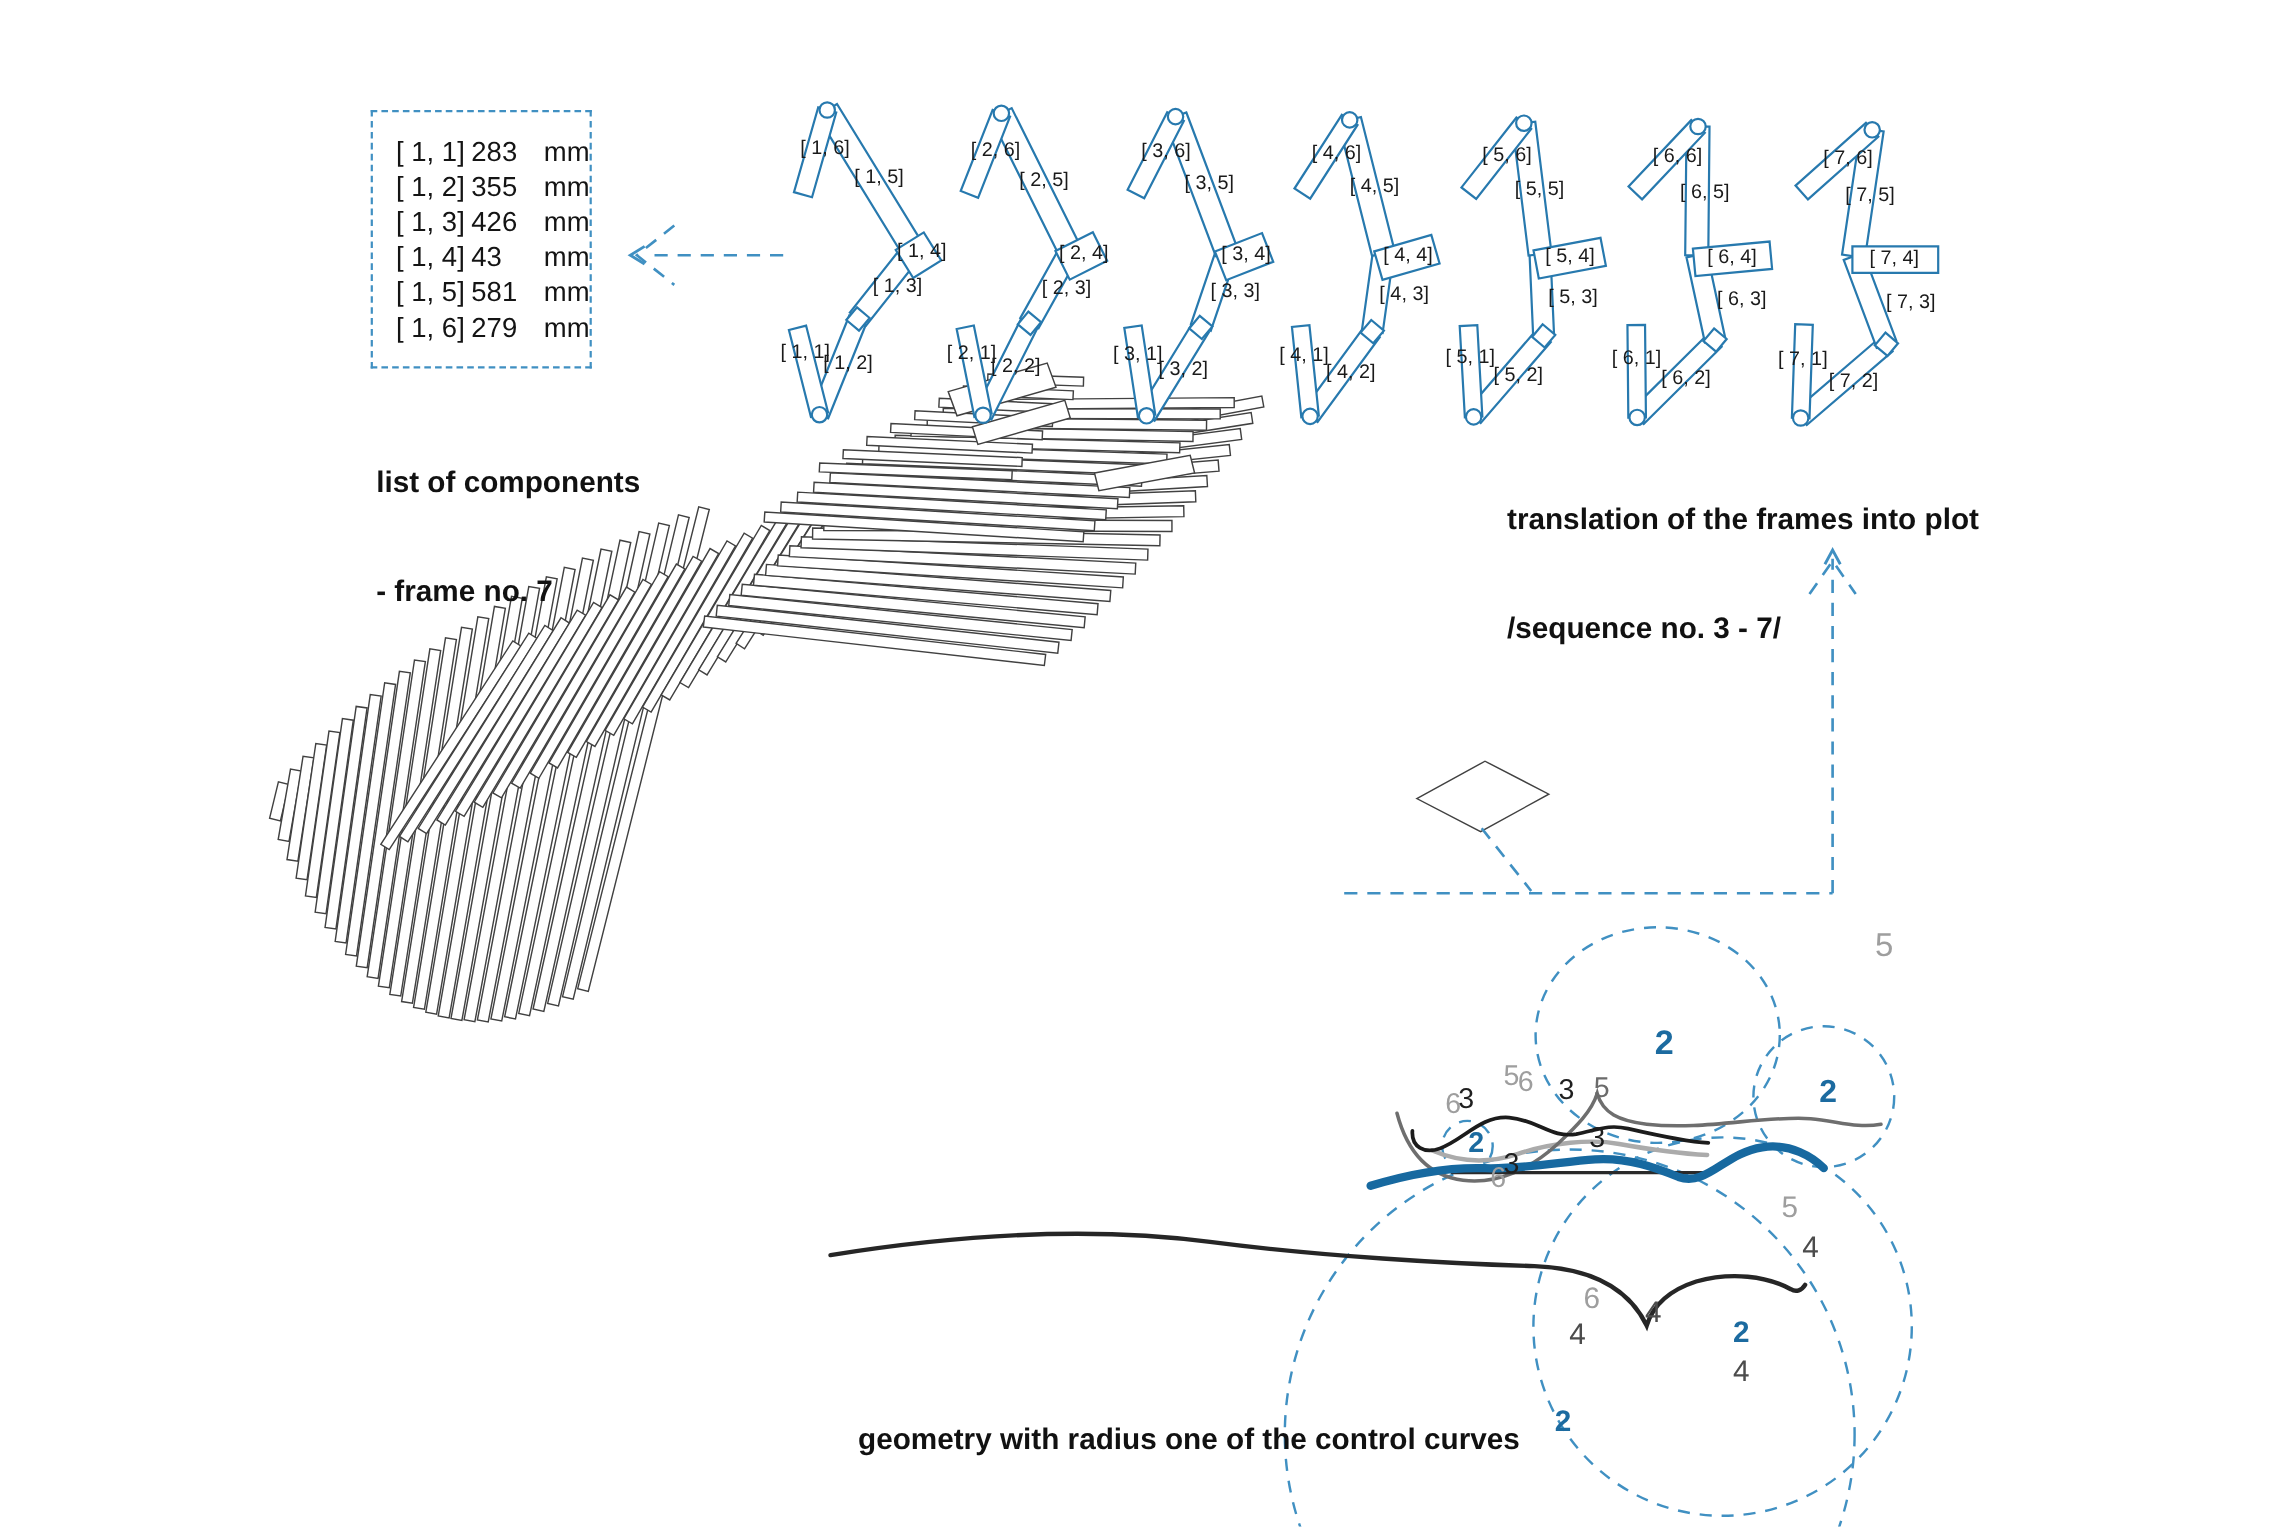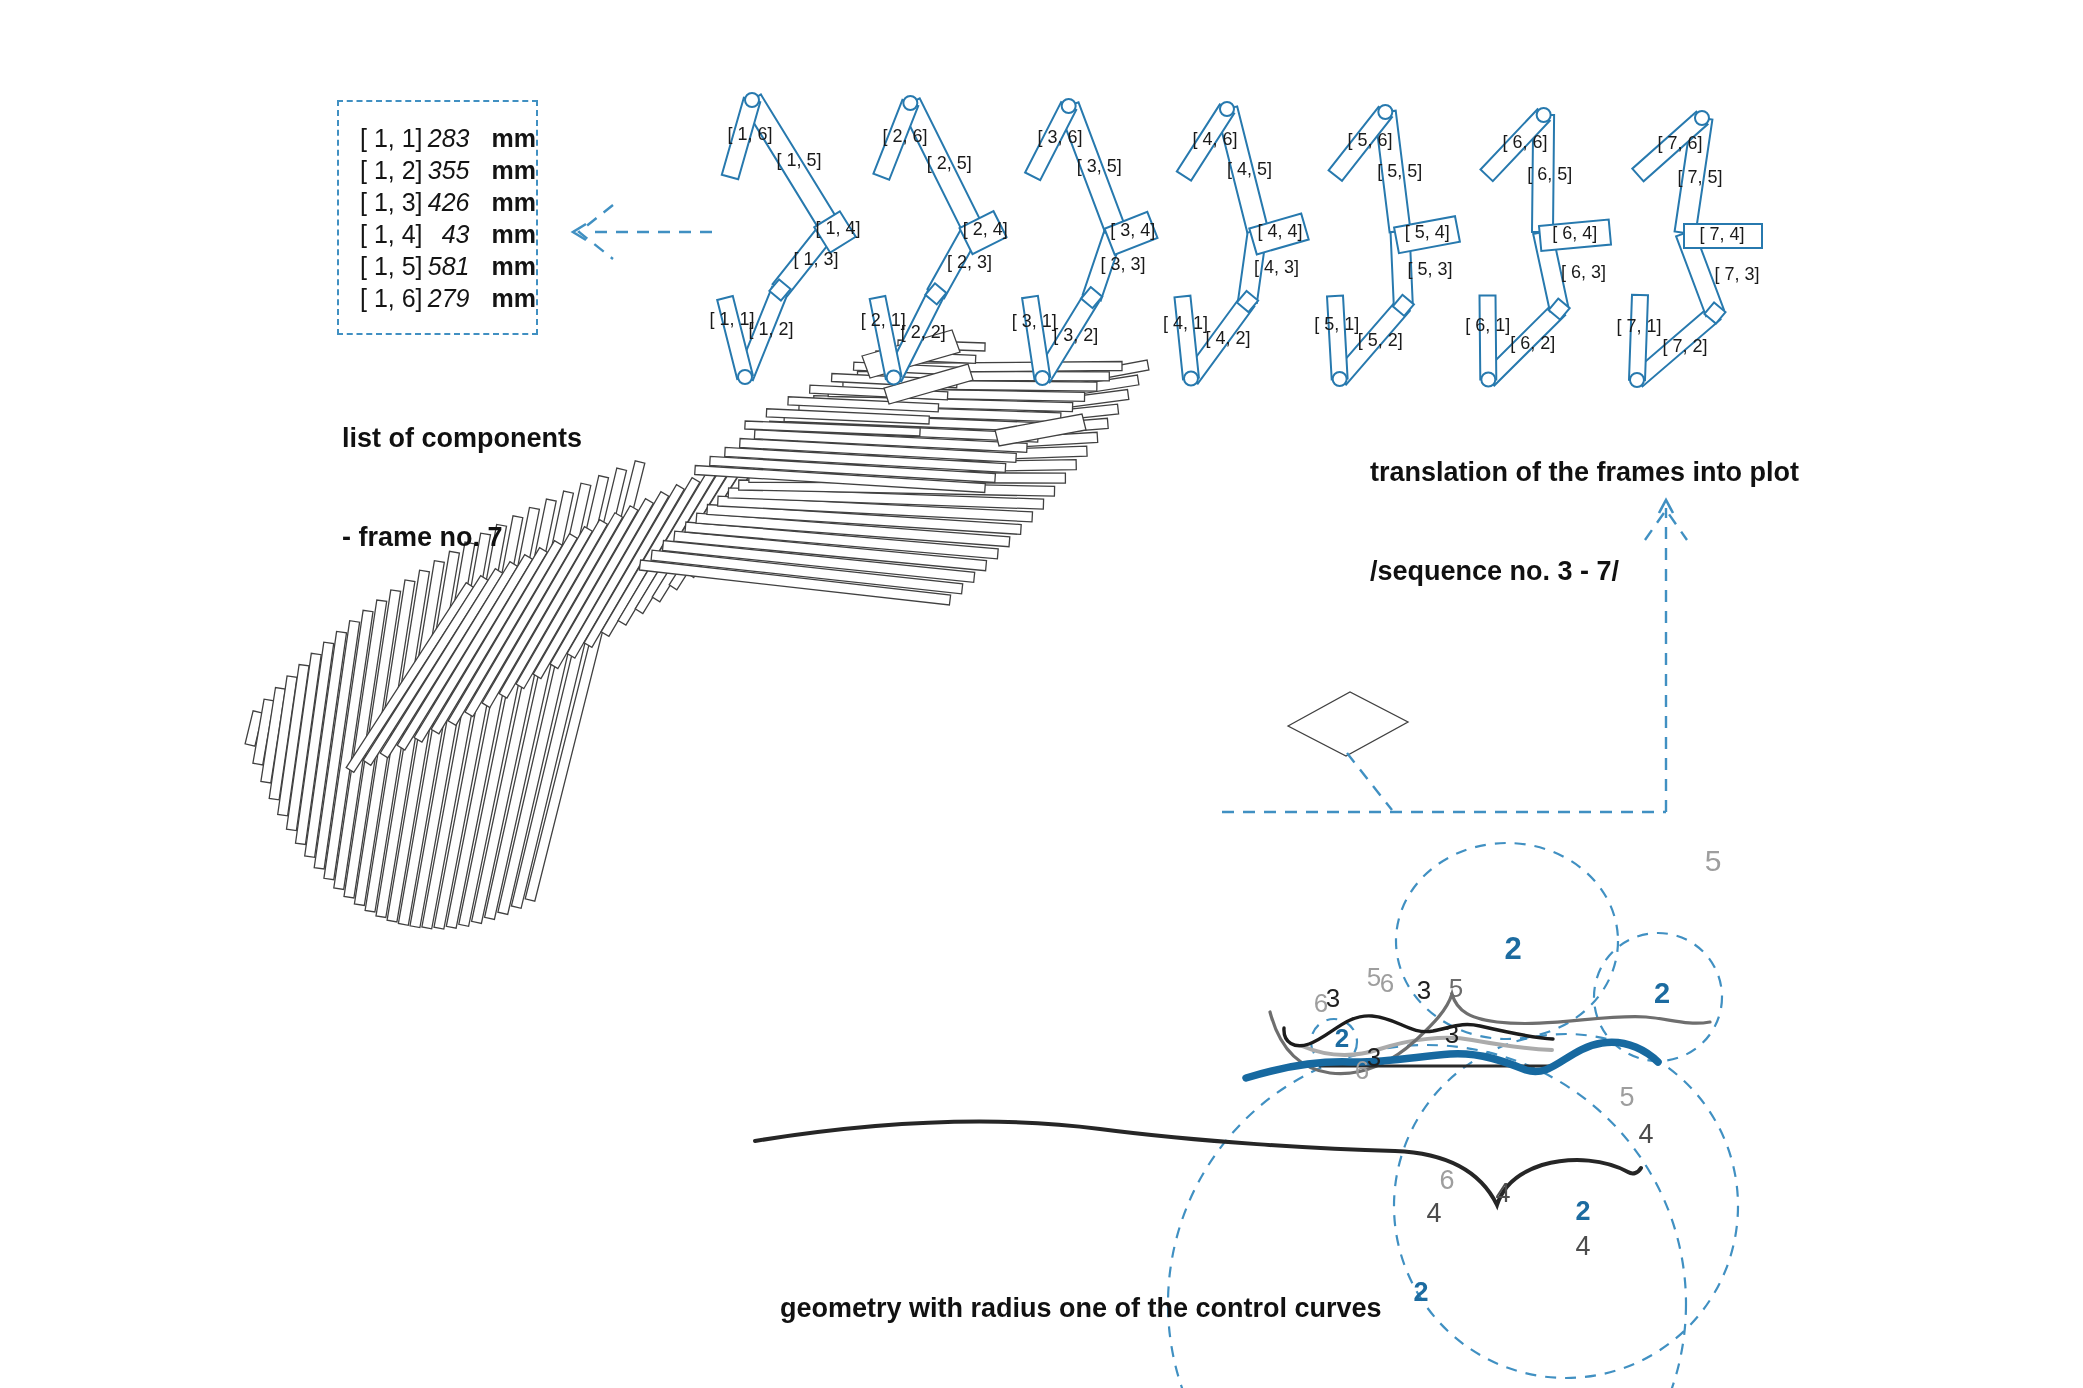--- a/index.html
+++ b/index.html
@@ -5,22 +5,22 @@
   html,body{margin:0;padding:0;background:#ffffff;}
   .canvas{position:relative;width:2083px;height:1388px;background:#fff;overflow:hidden;
           font-family:"Liberation Sans",sans-serif;color:#161616;}
   svg{position:absolute;left:0;top:0;}
   svg text{font-family:"Liberation Sans",sans-serif;}
   .list-box{position:absolute;left:337px;top:100px;width:201px;height:235px;
             border:2px dashed var(--dash-blue,#4a94c8);box-sizing:border-box;
             display:flex;flex-direction:column;justify-content:center;padding-left:21px;}
   .list-row{display:flex;font-size:25px;line-height:32px;color:#141414;}
   .list-row .idx{white-space:pre;width:78px;}
-  .list-row .num{width:50px;text-align:right;font-style:italic;}
-  .list-row .unit{margin-left:22px;font-weight:bold;}
+  .list-row .num{width:50px;}
+  .list-row .unit{margin-left:22px;}
   .caption{position:absolute;font-size:27px;line-height:33px;color:#111;white-space:pre;font-weight:bold;}
   .cap-list{left:342px;top:356px;}
   .cap-frames{left:1370px;top:390px;}
   .cap-structure{left:347px;top:724px;}
   .cap-curves{left:780px;top:1226px;}
   .dash{fill:none;stroke:var(--dash-blue,#4a94c8);stroke-width:2.4;stroke-dasharray:12 9;}
   .tip{fill:none;stroke:var(--dash-blue,#4a94c8);stroke-width:2.6;}
   .ccircle{fill:none;stroke:var(--dash-blue,#3d89ba);stroke-width:2.2;stroke-dasharray:11 9;}
   .cv{fill:none;stroke-linecap:round;}
   .cv-lgray{stroke:#ababab;stroke-width:4;}

